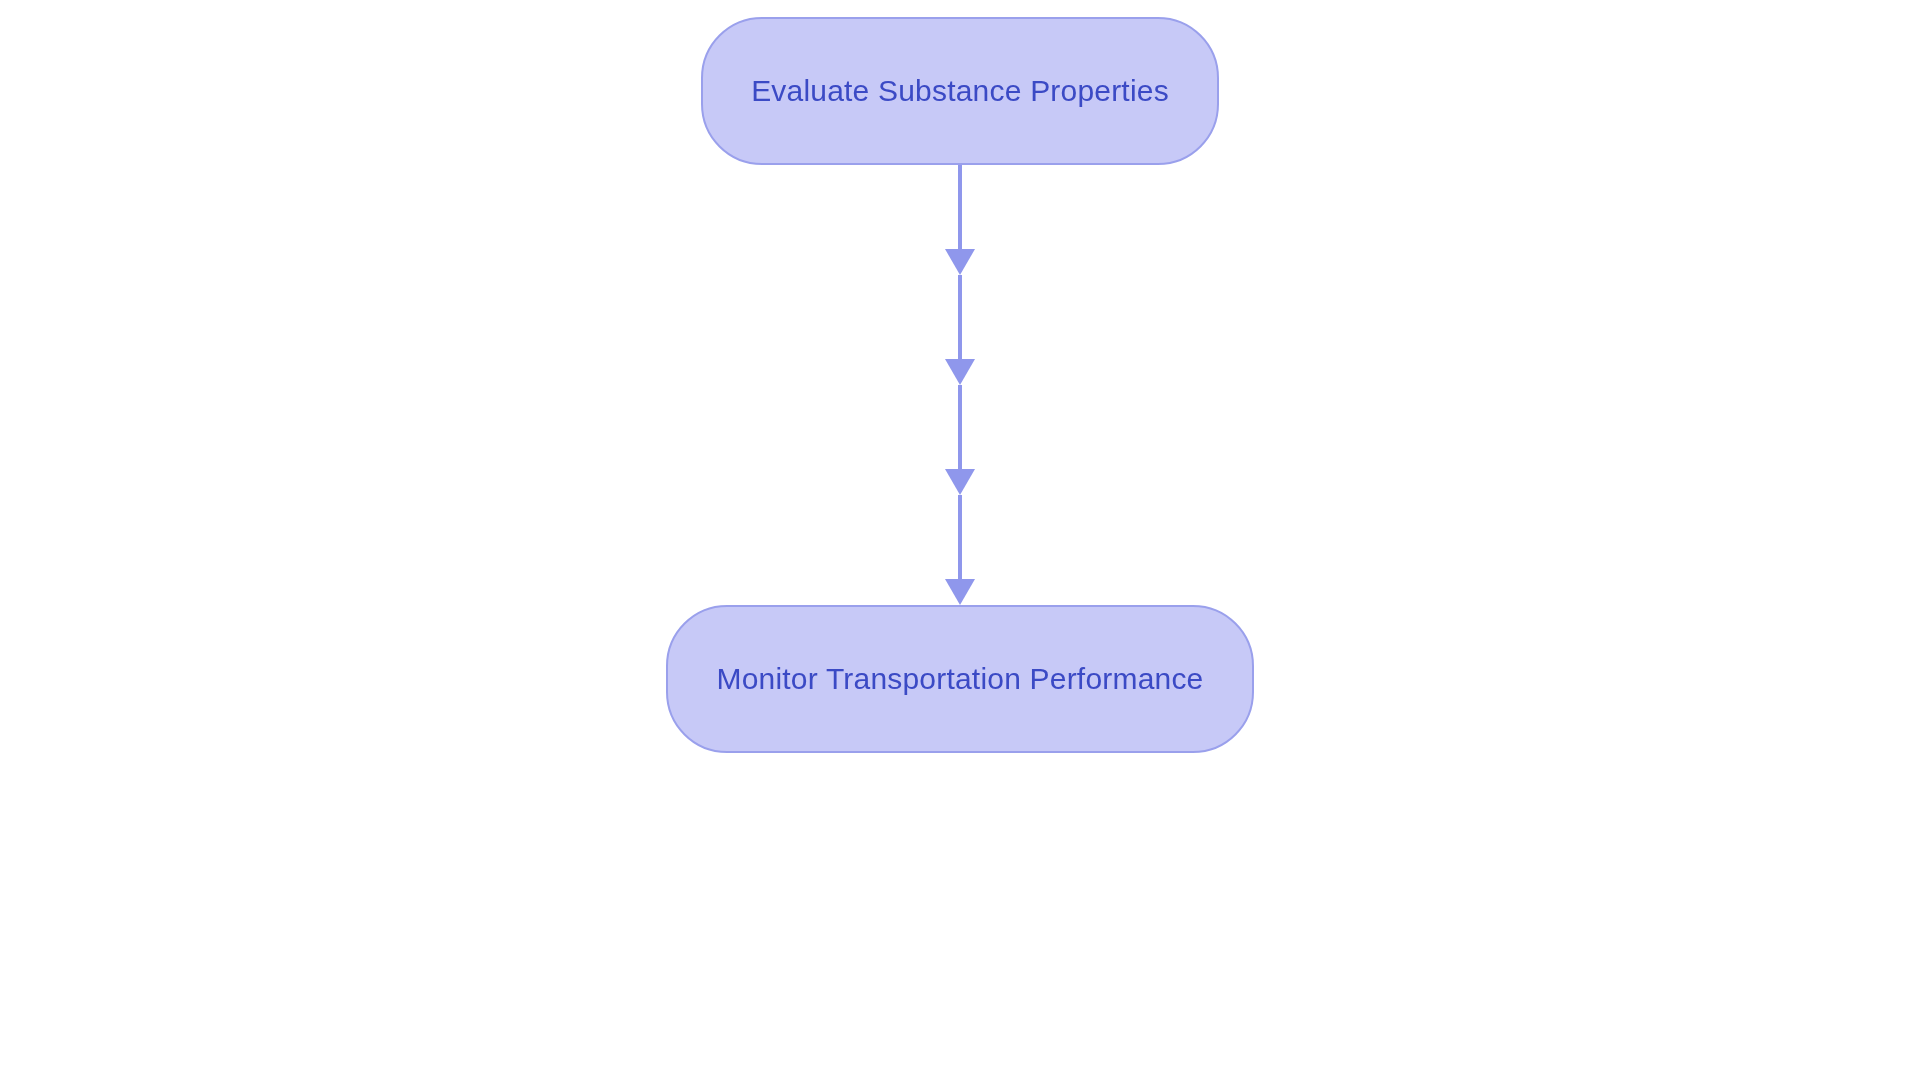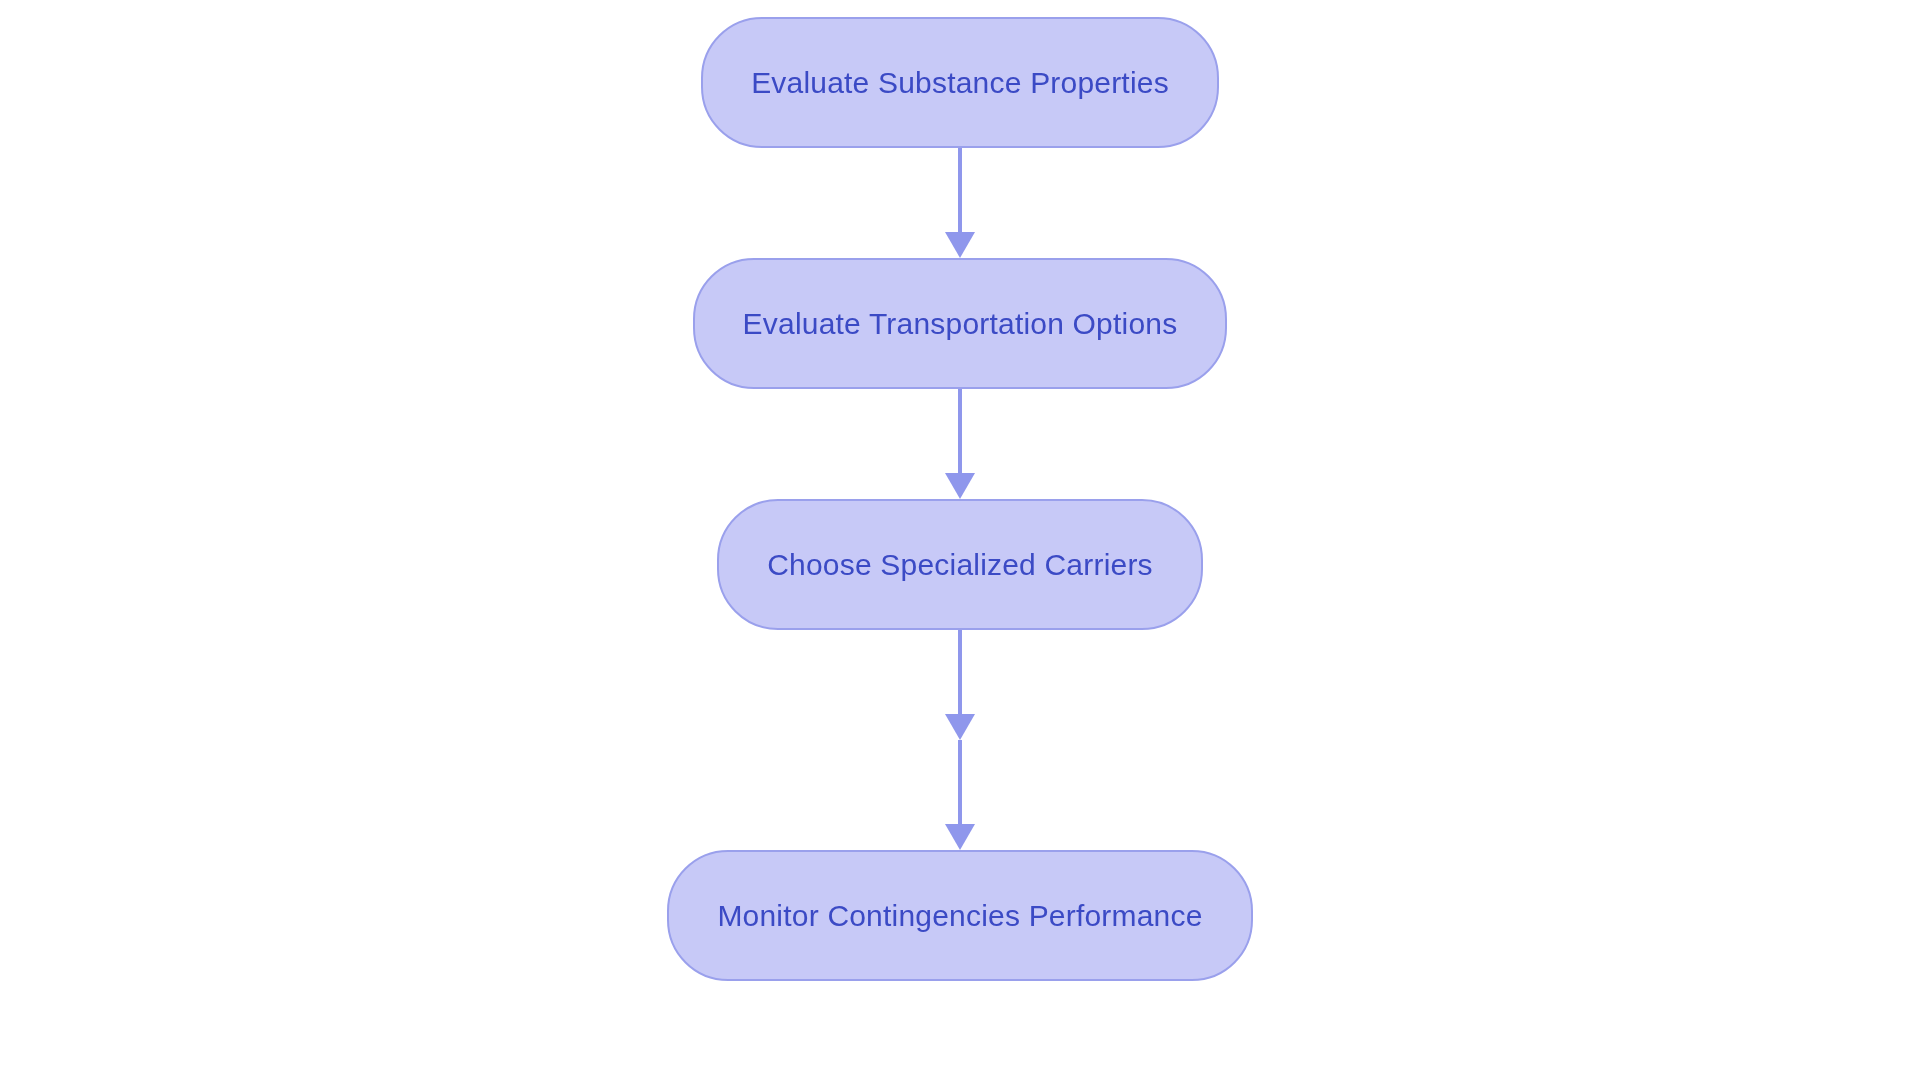--- a/index.html
+++ b/index.html
@@ -23,21 +23,21 @@
   }
   .canvas {
     width: 100%;
     height: 100%;
     display: flex;
     flex-direction: column;
     align-items: center;
     padding-top: 17px;
   }
   .node {
-    height: 131px;
+    height: 148px;
     min-width: 400px;
     padding: 0 48px;
     background: var(--node-fill);
     border: 2px solid var(--node-border);
     border-radius: 61px;
     display: flex;
     align-items: center;
     justify-content: center;
     flex: 0 0 auto;
   }
@@ -75,41 +75,35 @@
 
   <div class="node">
     <span class="node-label">Evaluate Substance Properties</span>
   </div>
 
   <div class="arrow">
     <div class="arrow-line"></div>
     <div class="arrow-head"></div>
   </div>
 
-  <div class="node">
-    <span class="node-label">Evaluate Transportation Options</span>
-  </div>
 
   <div class="arrow">
     <div class="arrow-line"></div>
     <div class="arrow-head"></div>
   </div>
 
-  <div class="node">
-    <span class="node-label">Choose Specialized Carriers</span>
-  </div>
 
   <div class="arrow">
     <div class="arrow-line"></div>
     <div class="arrow-head"></div>
   </div>
 
 
   <div class="arrow">
     <div class="arrow-line"></div>
     <div class="arrow-head"></div>
   </div>
 
   <div class="node">
-    <span class="node-label">Monitor Contingencies Performance</span>
+    <span class="node-label">Monitor Transportation Performance</span>
   </div>
 
 </div>
 
 </body></html>

